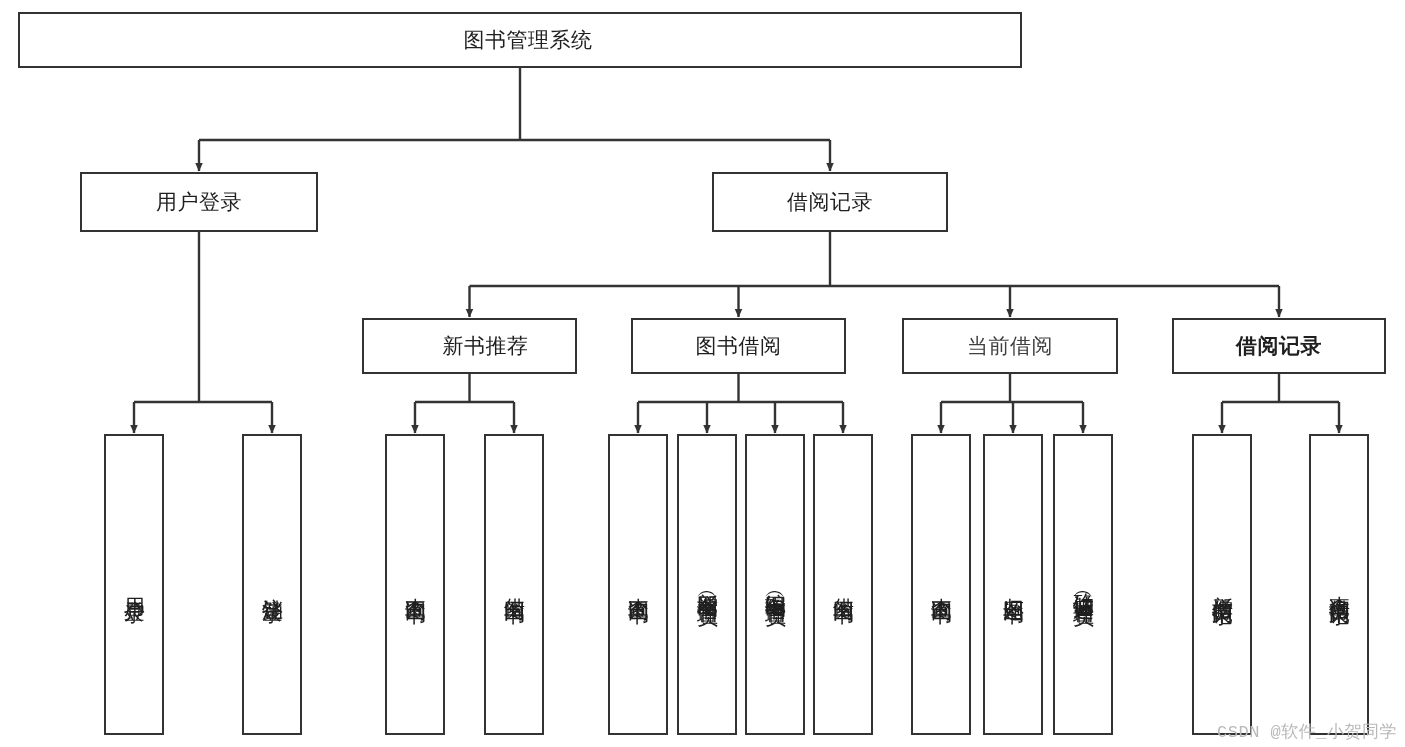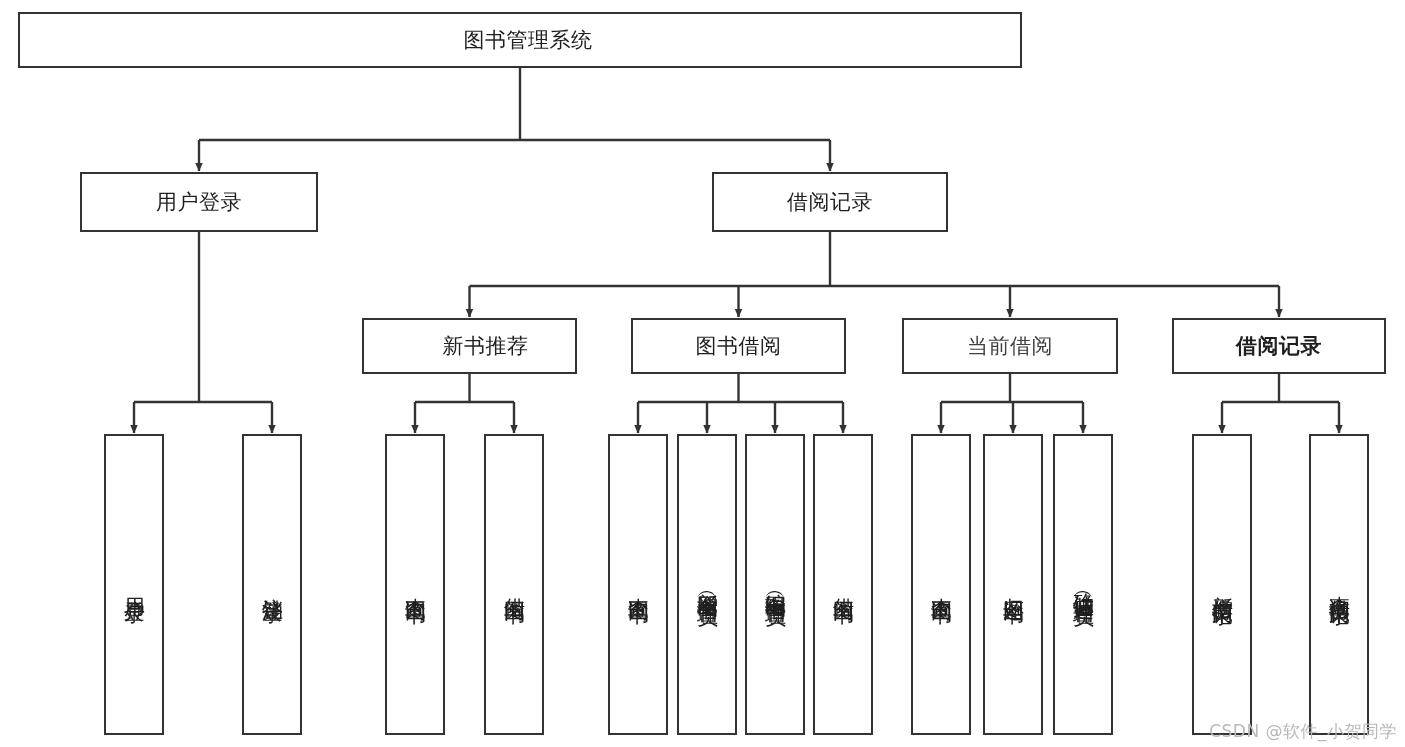--- a/index.html
+++ b/index.html
@@ -54,20 +54,21 @@
   }
   .watermark{
     position:absolute;
     right:8px;
     bottom:4px;
     font-size:17px;
     color:#b9b9b9;
     letter-spacing:0.5px;
     z-index:3;
     white-space:nowrap;
+    font-family:Liberation Mono, monospace;
   }
 </style>
 </head>
 <body>
 
 <div id="canvas">
 
   <svg id="edges" viewBox="0 0 1405 747" xmlns="http://www.w3.org/2000/svg">
     <defs>
       <marker id="arrow" markerWidth="10" markerHeight="10" refX="8.5" refY="4" orient="auto" markerUnits="userSpaceOnUse">

